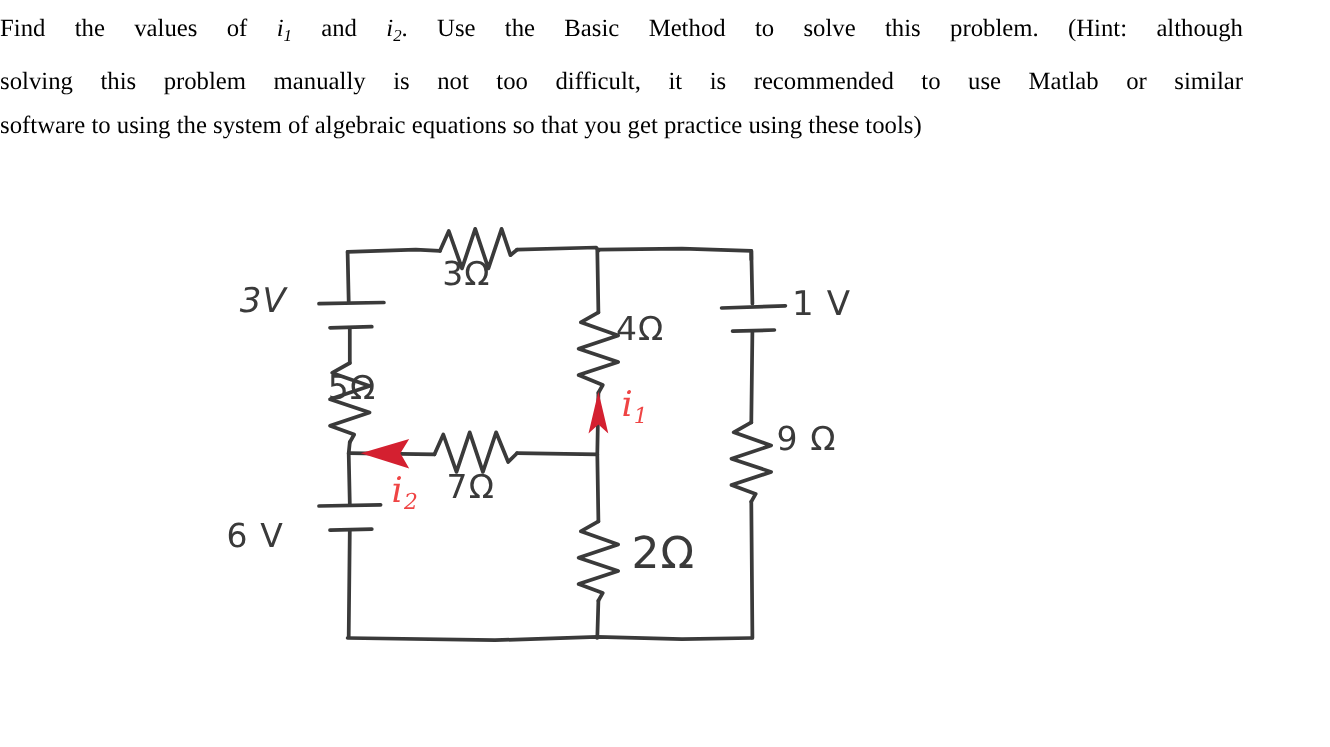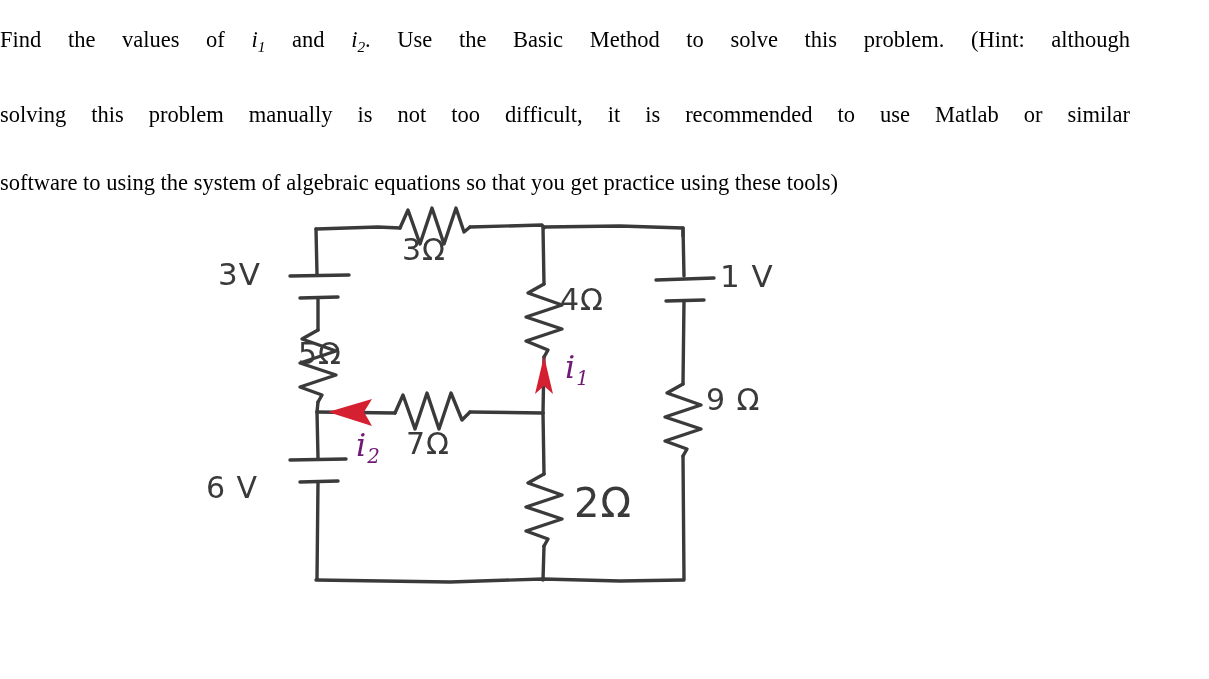--- a/index.html
+++ b/index.html
@@ -16,21 +16,21 @@
   }
 
   
   #problem-statement {
     position: absolute;
     left: 0px;
     top: 6px;
     width: 1130px;
     font-family: "Liberation Serif", serif;
     font-size: 22.5px;
-    line-height: 68px;
+    line-height: 40px;
     color: #000000;
     text-align: justify;
     text-justify: inter-word;
     white-space: normal;
   }
   #problem-statement .ln {
     display: block;
     text-align: justify;
     text-align-last: justify;
   }
@@ -61,21 +61,21 @@
   }
 
   .clabel {
     position: absolute;
     font-family: "DejaVu Sans", sans-serif;
     color: #3a3a3a;
     white-space: nowrap;
     letter-spacing: 1px;
   }
   .clabel.red {
-    color: #701a75;
+    color: #ef4444;
     font-family: "DejaVu Serif", serif;
     font-style: italic;
   }
   .clabel .sb {
     font-size: 0.62em;
     vertical-align: -0.35em;
   }
 </style>
 </head>
 <body>
@@ -135,21 +135,21 @@
     </g>
 
     <g fill="#d42030" stroke="none">
 
       <path d="M394,186 L385,224 L394,216 L403,224 Z"></path>
 
       <path d="M178,242 L222,229 L214,242 L222,256 Z"></path>
     </g>
   </svg>
 
-  <div class="clabel" style="left:68px; top:86px; font-size:31px;">3V</div>
+  <div class="clabel" style="left:68px; top:86px; font-size:31px;font-style:italic;">3V</div>
 
   <div class="clabel" style="left:252px; top:62px; font-size:30px;">3Ω</div>
 
   <div class="clabel" style="left:148px; top:166px; font-size:30px;">5Ω</div>
 
   <div class="clabel" style="left:410px; top:112px; font-size:30px;">4Ω</div>
 
   <div class="clabel" style="left:570px; top:88px; font-size:31px;">1 V</div>
 
   <div class="clabel red" style="left:415px; top:178px; font-size:32px;"><span>i</span><span class="sb">1</span></div>

